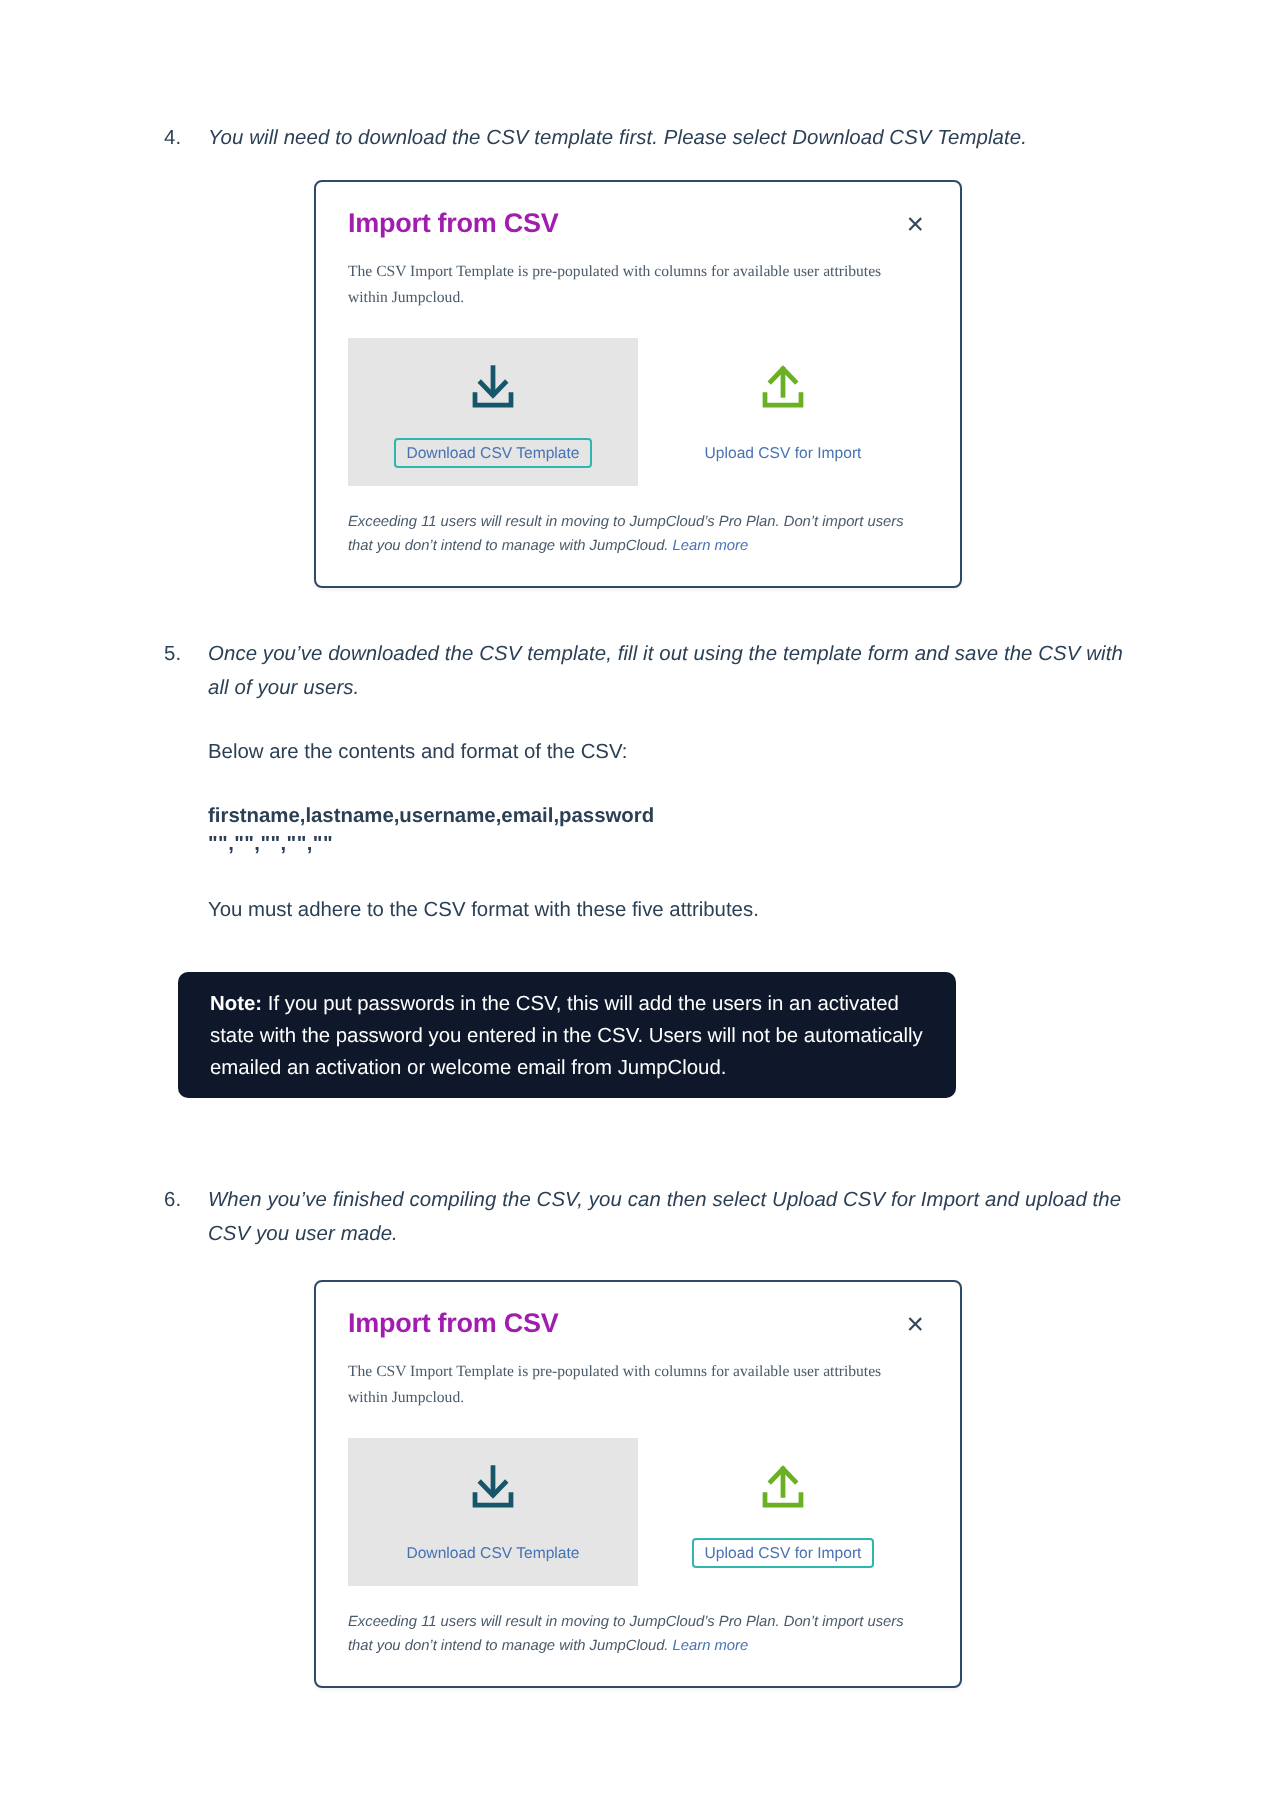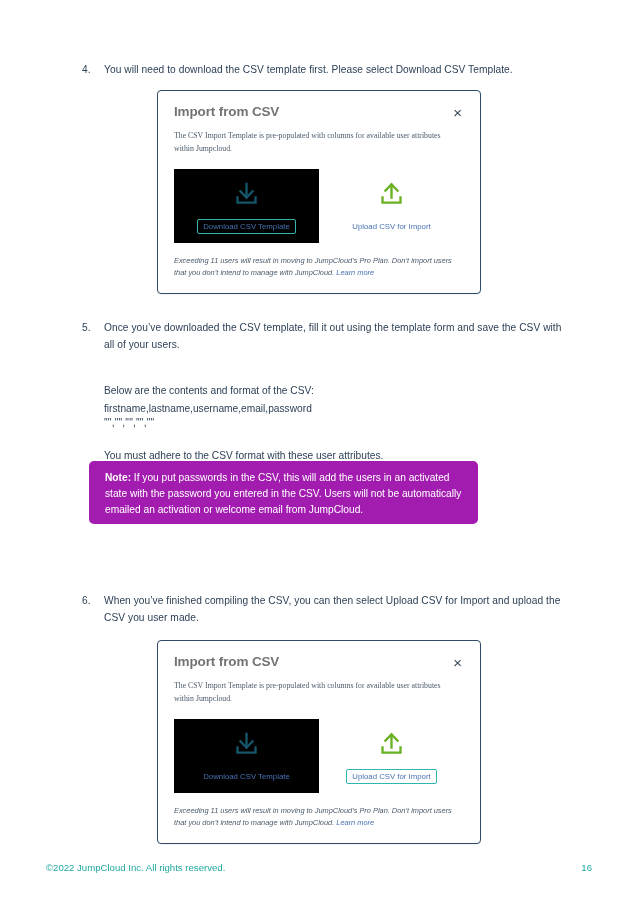--- a/index.html
+++ b/index.html
@@ -23,21 +23,21 @@
     font-size: 10.2px;
     line-height: 1.62;
     color: #2b3f55;
     letter-spacing: 0.005em;
   }
   .step-num {
     width: 22px;
     flex: 0 0 22px;
     text-align: left;
   }
-  .step-body { flex: 1 1 auto; }
+  .step-body { flex: 1 1 auto; font-style: italic; }
 
   .para {
     position: absolute;
     font-size: 10.2px;
     line-height: 1.62;
     color: #2b3f55;
   }
   .mono-csv {
     position: absolute;
     font-size: 10.2px;
@@ -48,24 +48,24 @@
     display: block;
     font-size: 10.2px;
     letter-spacing: 0.02em;
     margin-top: -1px;
   }
 
   
   .note-box {
     position: absolute;
     left: 89px;
-    top: 461px;
+    top: 486px;
     width: 389px;
     height: 63px;
-    background: #a21caf;
+    background: #0f172a;
     border-radius: 5px;
     padding: 9px 14px 9px 16px;
     color: #ffffff;
     font-size: 10.2px;
     line-height: 1.55;
   }
   .note-box b { font-weight: 700; }
 
   
   .dialog {
@@ -79,21 +79,21 @@
   }
   .dlg-header {
     padding: 13px 16px 4px 16px;
     display: flex;
     align-items: flex-start;
     justify-content: space-between;
   }
   .dlg-title {
     font-size: 13.5px;
     font-weight: 700;
-    color: #737373;
+    color: #a21caf;
     letter-spacing: -0.01em;
   }
   .dlg-close {
     font-size: 15px;
     line-height: 1;
     color: #35485c;
     padding: 1px 2px 0 2px;
     cursor: pointer;
     font-weight: 400;
   }
@@ -109,21 +109,21 @@
     margin: 13px 16px 0 16px;
   }
   .action-cell {
     width: 50%;
     padding: 11px 0 9px 0;
     display: flex;
     flex-direction: column;
     align-items: center;
     justify-content: flex-start;
   }
-  .action-cell.shaded { background: #000000; }
+  .action-cell.shaded { background: #e5e5e5; }
   .icon-wrap {
     height: 30px;
     display: flex;
     align-items: center;
     justify-content: center;
     margin-bottom: 9px;
   }
   .action-label {
     font-size: 7.8px;
     color: #4772b3;
@@ -200,28 +200,28 @@
     <div class="dlg-footer">
       <span>Exceeding 11 users will result in moving to JumpCloud’s Pro Plan. Don’t import users that you don’t intend to manage with JumpCloud. </span><span class="lnk">Learn more</span>
     </div>
   </div>
 
   <div class="step" style="left:82px; top:320px; width:492px;">
     <span class="step-num">5.</span>
     <span class="step-body">Once you’ve downloaded the CSV template, fill it out using the template form and save the CSV with all of your users.</span>
   </div>
 
-  <div class="para" style="left:104px; top:369px; width:470px;margin-top:14px;">Below are the contents and format of the CSV:</div>
-
-  <div class="mono-csv" style="left:104px; top:401px; width:470px;">
+  <div class="para" style="left:104px; top:369px; width:470px;">Below are the contents and format of the CSV:</div>
+
+  <div class="mono-csv" style="left:104px; top:401px; width:470px;font-weight:bold;">
     <span>firstname,lastname,username,email,password</span>
     <span class="quotes">"","","","",""</span>
   </div>
 
-  <div class="para" style="left:104px; top:448px; width:470px;">You must adhere to the CSV format with these user attributes.</div>
+  <div class="para" style="left:104px; top:448px; width:470px;">You must adhere to the CSV format with these five attributes.</div>
 
   <div class="note-box">
     <b>Note:</b><span> If you put passwords in the CSV, this will add the users in an activated state with the password you entered in the CSV. Users will not be automatically emailed an activation or welcome email from JumpCloud.</span>
   </div>
 
   <div class="step" style="left:82px; top:593px; width:496px;">
     <span class="step-num">6.</span>
     <span class="step-body">When you’ve finished compiling the CSV, you can then select Upload CSV for Import and upload the CSV you user made.</span>
   </div>
 
@@ -251,18 +251,14 @@
           </svg>
         </div>
         <div class="action-label focused">Upload CSV for Import</div>
       </div>
     </div>
     <div class="dlg-footer">
       <span>Exceeding 11 users will result in moving to JumpCloud’s Pro Plan. Don’t import users that you don’t intend to manage with JumpCloud. </span><span class="lnk">Learn more</span>
     </div>
   </div>
 
-  <div class="pg-footer">
-    <span>©2022 JumpCloud Inc. All rights reserved.</span>
-    <span class="pg-num">16</span>
-  </div>
 
 </div>
 
 </body></html>

